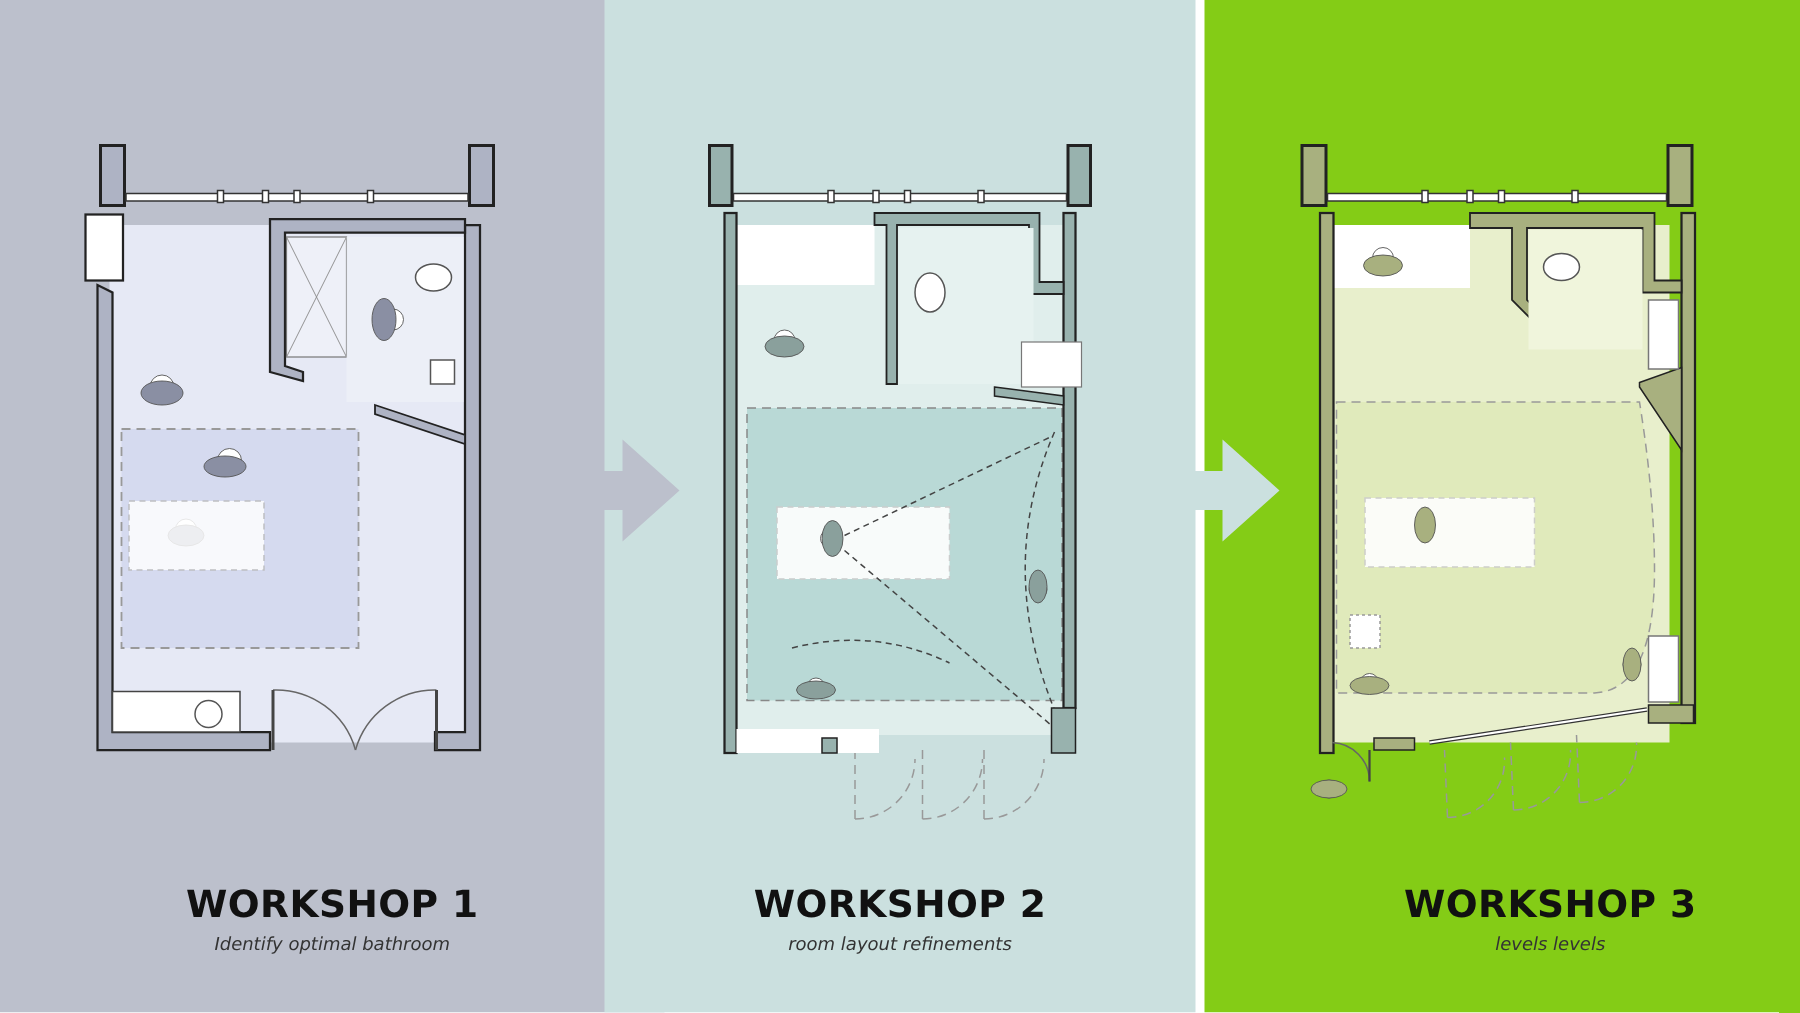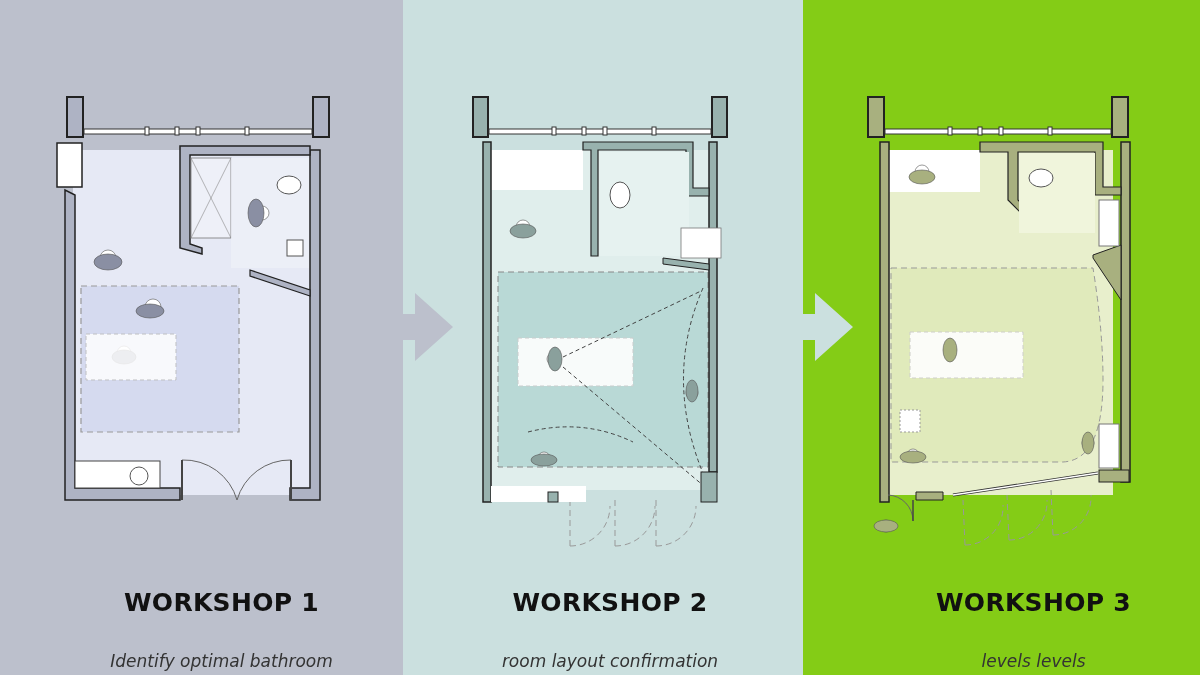--- a/index.html
+++ b/index.html
@@ -1,22 +1,22 @@
 <!DOCTYPE html>
 <html><head>
 <meta charset="utf-8">
 <style>
   html,body{margin:0;padding:0;}
   body{width:1200px;height:675px;position:relative;overflow:hidden;background:#fff;font-family:"DejaVu Sans",sans-serif;}
   .panel{position:absolute;top:0;height:675px;}
   #p1{left:0;width:443px;background:#bcc0cc;}
-  #p2{left:403px;width:394px;background:#cbe0df;padding-left:20px;}
+  #p2{left:403px;width:394px;background:#cbe0df;}
   #p3{left:803px;width:461px;background:#84cc16;}
   .title{position:absolute;left:0;right:0;top:588px;text-align:center;font-family:"DejaVu Sans",sans-serif;font-weight:bold;font-size:25px;letter-spacing:0.3px;color:#111;}
-  .sub{position:absolute;left:0;right:0;top:652px;text-align:center;font-family:"DejaVu Sans",sans-serif;font-style:italic;font-size:17px;line-height:18px;color:#333;}
+  .sub{position:absolute;left:0;right:0;top:620px;text-align:center;font-family:"DejaVu Sans",sans-serif;font-style:italic;font-size:12px;line-height:18px;color:#333;}
   .arrow{position:absolute;top:292px;}
   svg{position:absolute;left:0;top:0;}
 </style>
 </head>
 <body>
 
 <div class="panel" id="p1">
   <svg width="397" height="580">
 
     <rect x="67" y="97" width="16" height="40" fill="#aeb3c4" stroke="#222" stroke-width="2"></rect>
@@ -115,21 +115,21 @@
       <path d="M167 546 L167 500 M167 546 A40 40 0 0 0 207 506"></path>
       <path d="M212 546 L212 500 M212 546 A40 40 0 0 0 252 506"></path>
       <path d="M253 546 L253 500 M253 546 A40 40 0 0 0 293 506"></path>
     </g>
     <rect x="88" y="486" width="95" height="16" fill="#fff"></rect>
     <rect x="145" y="492" width="10" height="10" fill="#98b2ae" stroke="#222"></rect>
     <rect x="298" y="472" width="16" height="30" fill="#98b2ae" stroke="#222"></rect>
   </svg>
   <div class="title">WORKSHOP 2</div>
   <div class="sub">
-    <div>room layout confirmation</div>
+    <div>room layout refinements</div>
   </div>
 </div>
 
 <div class="panel" id="p3">
   <svg width="397" height="580">
     <rect x="65" y="97" width="16" height="40" fill="#a8b07f" stroke="#222" stroke-width="2"></rect>
     <rect x="309" y="97" width="16" height="40" fill="#a8b07f" stroke="#222" stroke-width="2"></rect>
     <rect x="82" y="129" width="226" height="5" fill="#fff" stroke="#333"></rect>
     <rect x="145" y="127" width="4" height="8" fill="#fff" stroke="#333"></rect>
     <rect x="175" y="127" width="4" height="8" fill="#fff" stroke="#333"></rect>

